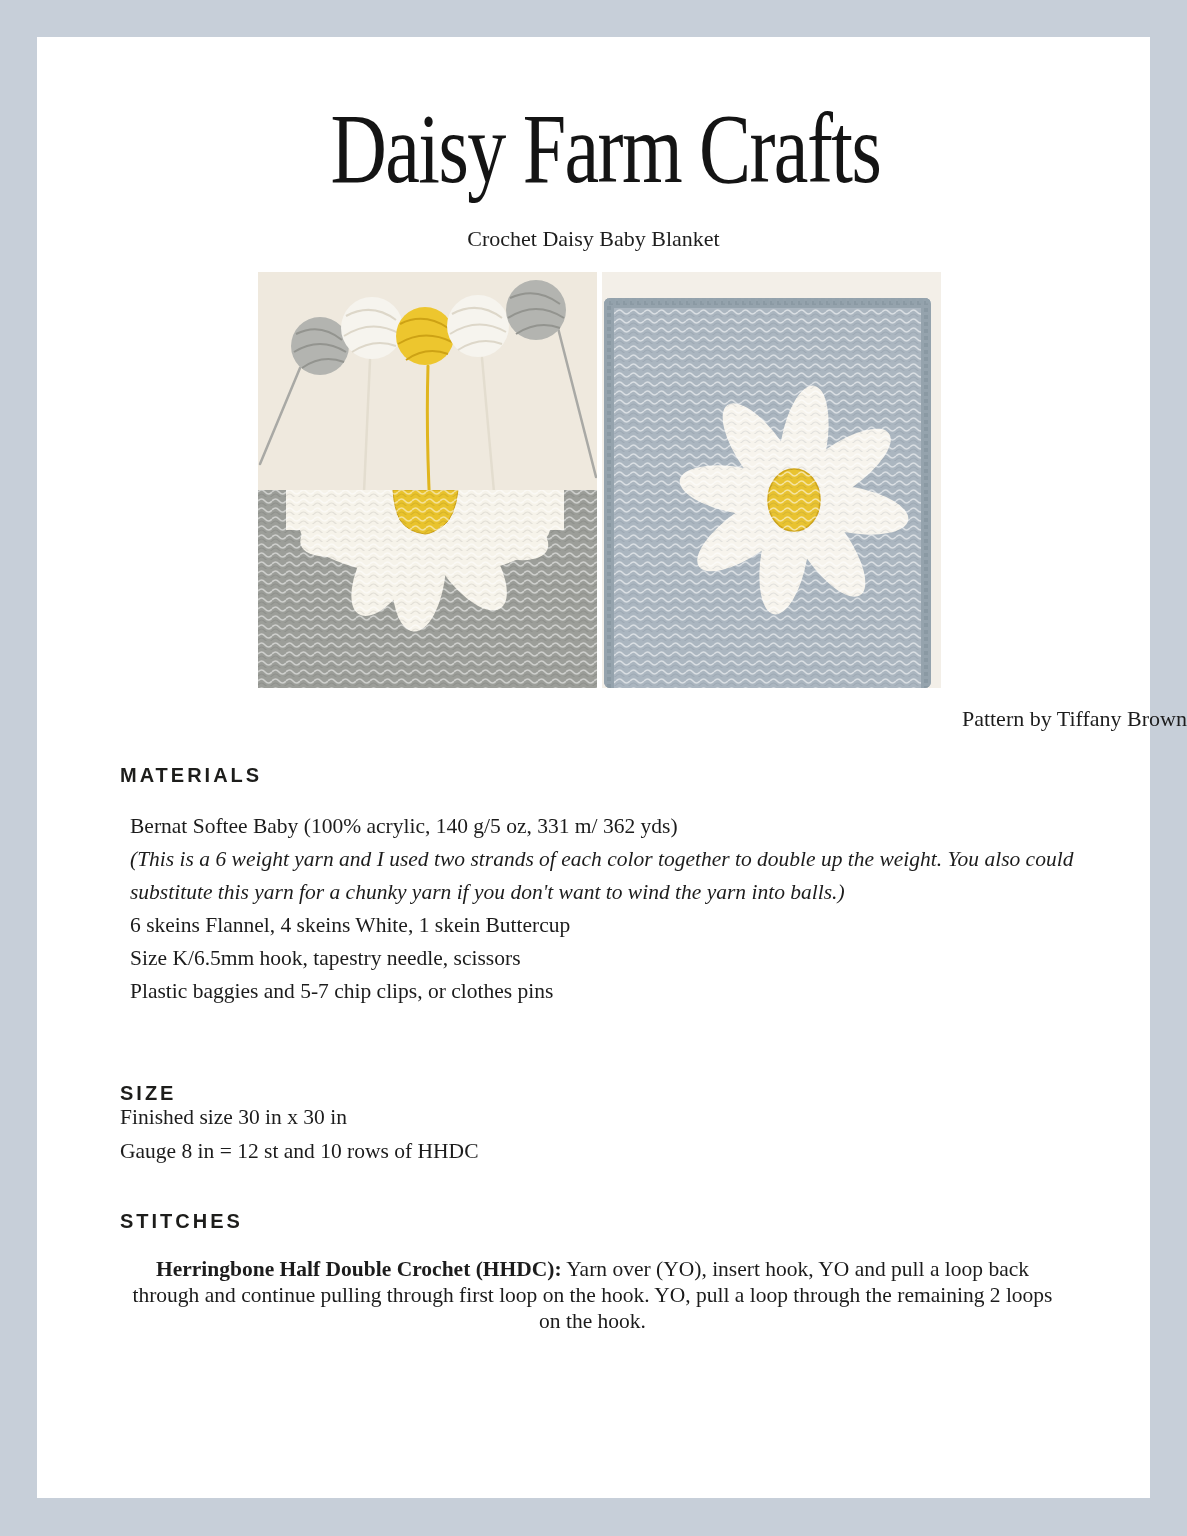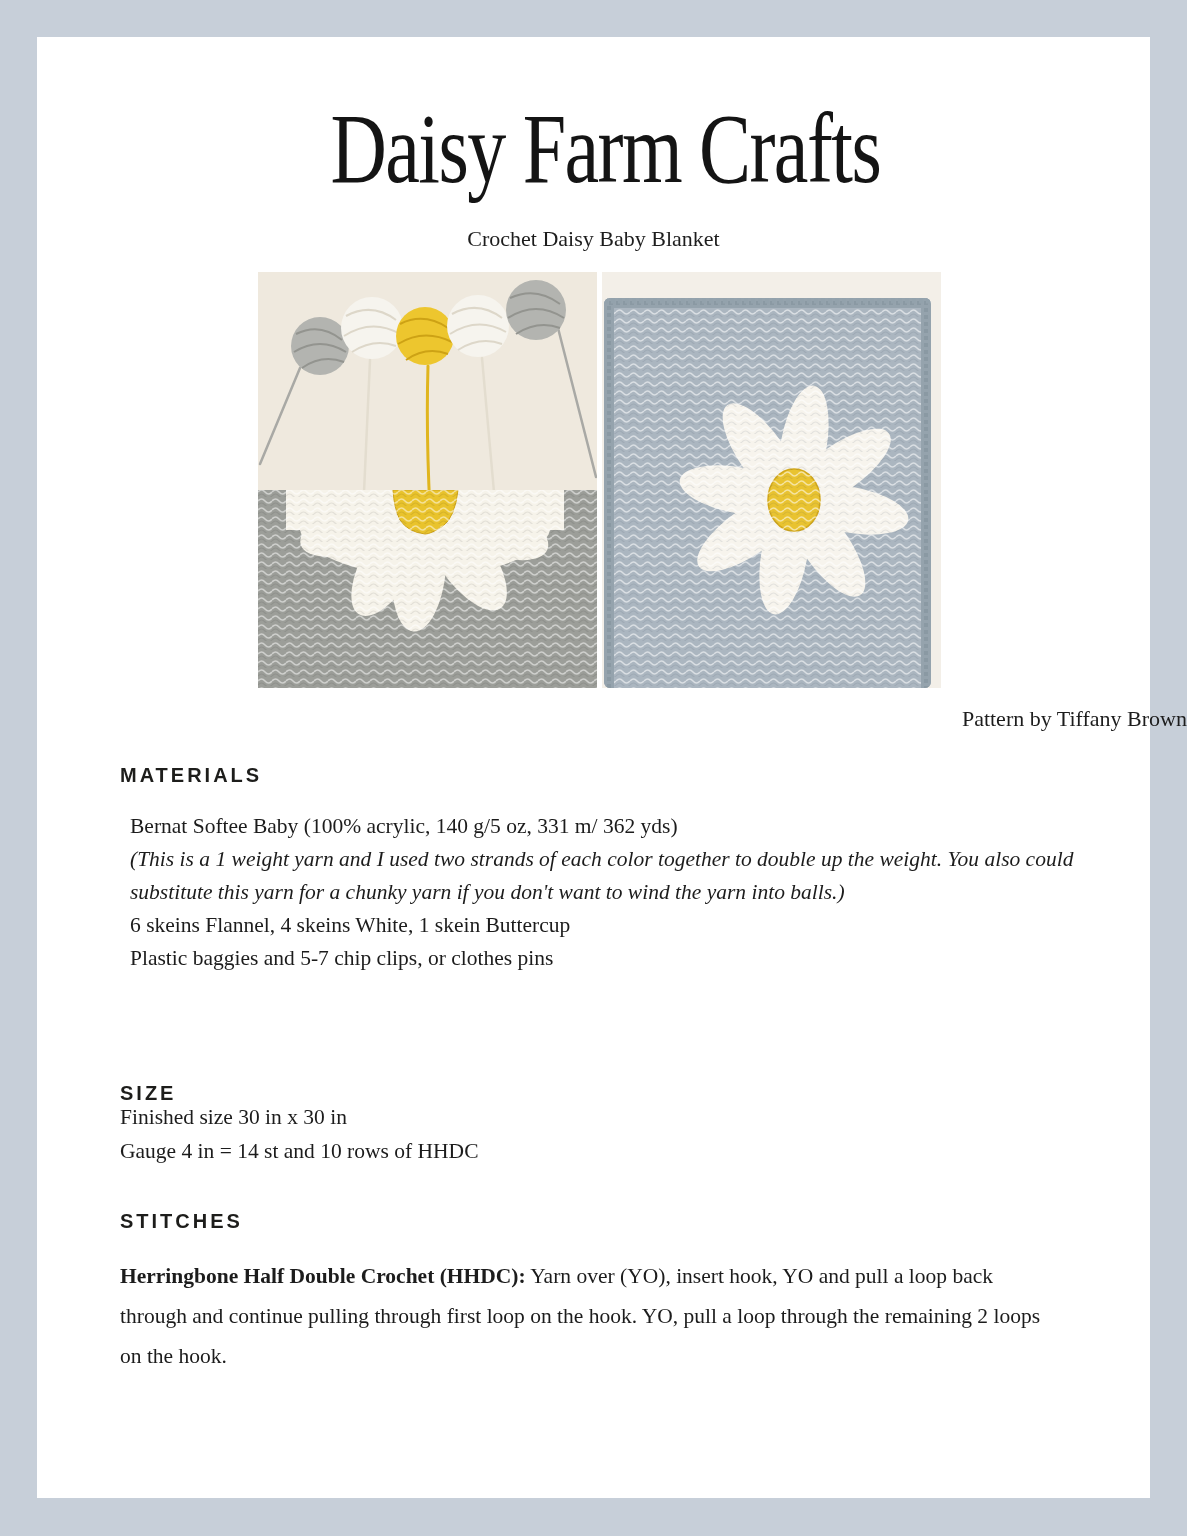--- a/index.html
+++ b/index.html
@@ -42,21 +42,21 @@
   }
   .h-materials{top:752px;}
   .h-size{top:1070px;}
   .h-stitches{top:1198px;}
   .bodyblock{
     position:absolute;left:120px;width:945px;
     font-size:21.5px;line-height:33px;color:#1c1c1c;
   }
   .b-materials{top:810px;margin-left:10px;}
   .b-size{top:1100px;line-height:34px;}
-  .b-stitch1{top:1256px;line-height:40px;}
+  .b-stitch1{top:1256px;line-height:26px;text-align:center;}
   .b-stitch2{top:1391px;line-height:34px;}
   .it{font-style:italic;}
   .bold{font-weight:700;}
   a.link{font-style:italic;color:#a4573f;text-decoration:none;}
 </style>
 </head>
 <body>
 
 <div class="canvas">
   <div class="sheet"></div>
@@ -167,28 +167,29 @@
         <line x1="2" y1="28" x2="329" y2="28" stroke="#93a2ac" stroke-width="7" stroke-dasharray="4 3"></line>
       </g>
     </svg>
   </div>
 
   <div class="caption">Pattern by Tiffany Brown</div>
 
   <div class="heading h-materials">MATERIALS</div>
   <div class="bodyblock b-materials">
     <div>Bernat Softee Baby (100% acrylic, 140 g/5 oz, 331 m/ 362 yds)</div>
-    <div class="it">(This is a 1 weight yarn and I used two strands of each color together to double up the weight. You also could substitute this yarn for a chunky yarn if you don't want to wind the yarn into balls.)</div>
+    <div class="it">(This is a 6 weight yarn and I used two strands of each color together to double up the weight. You also could substitute this yarn for a chunky yarn if you don't want to wind the yarn into balls.)</div>
     <div>6 skeins Flannel, 4 skeins White, 1 skein Buttercup</div>
+    <div>Size K/6.5mm hook, tapestry needle, scissors</div>
     <div>Plastic baggies and 5-7 chip clips, or clothes pins</div>
   </div>
 
   <div class="heading h-size">SIZE</div>
   <div class="bodyblock b-size">
     <div>Finished size 30 in x 30 in</div>
-    <div>Gauge 4 in = 14 st and 10 rows of HHDC</div>
+    <div>Gauge 8 in = 12 st and 10 rows of HHDC</div>
   </div>
 
   <div class="heading h-stitches">STITCHES</div>
   <div class="bodyblock b-stitch1">
     <span class="bold">Herringbone Half Double Crochet (HHDC):</span><span> Yarn over (YO), insert hook, YO and pull a loop back through and continue pulling through first loop on the hook. YO, pull a loop through the remaining 2 loops on the hook.</span>
   </div>
 </div>
 
 </body></html>

